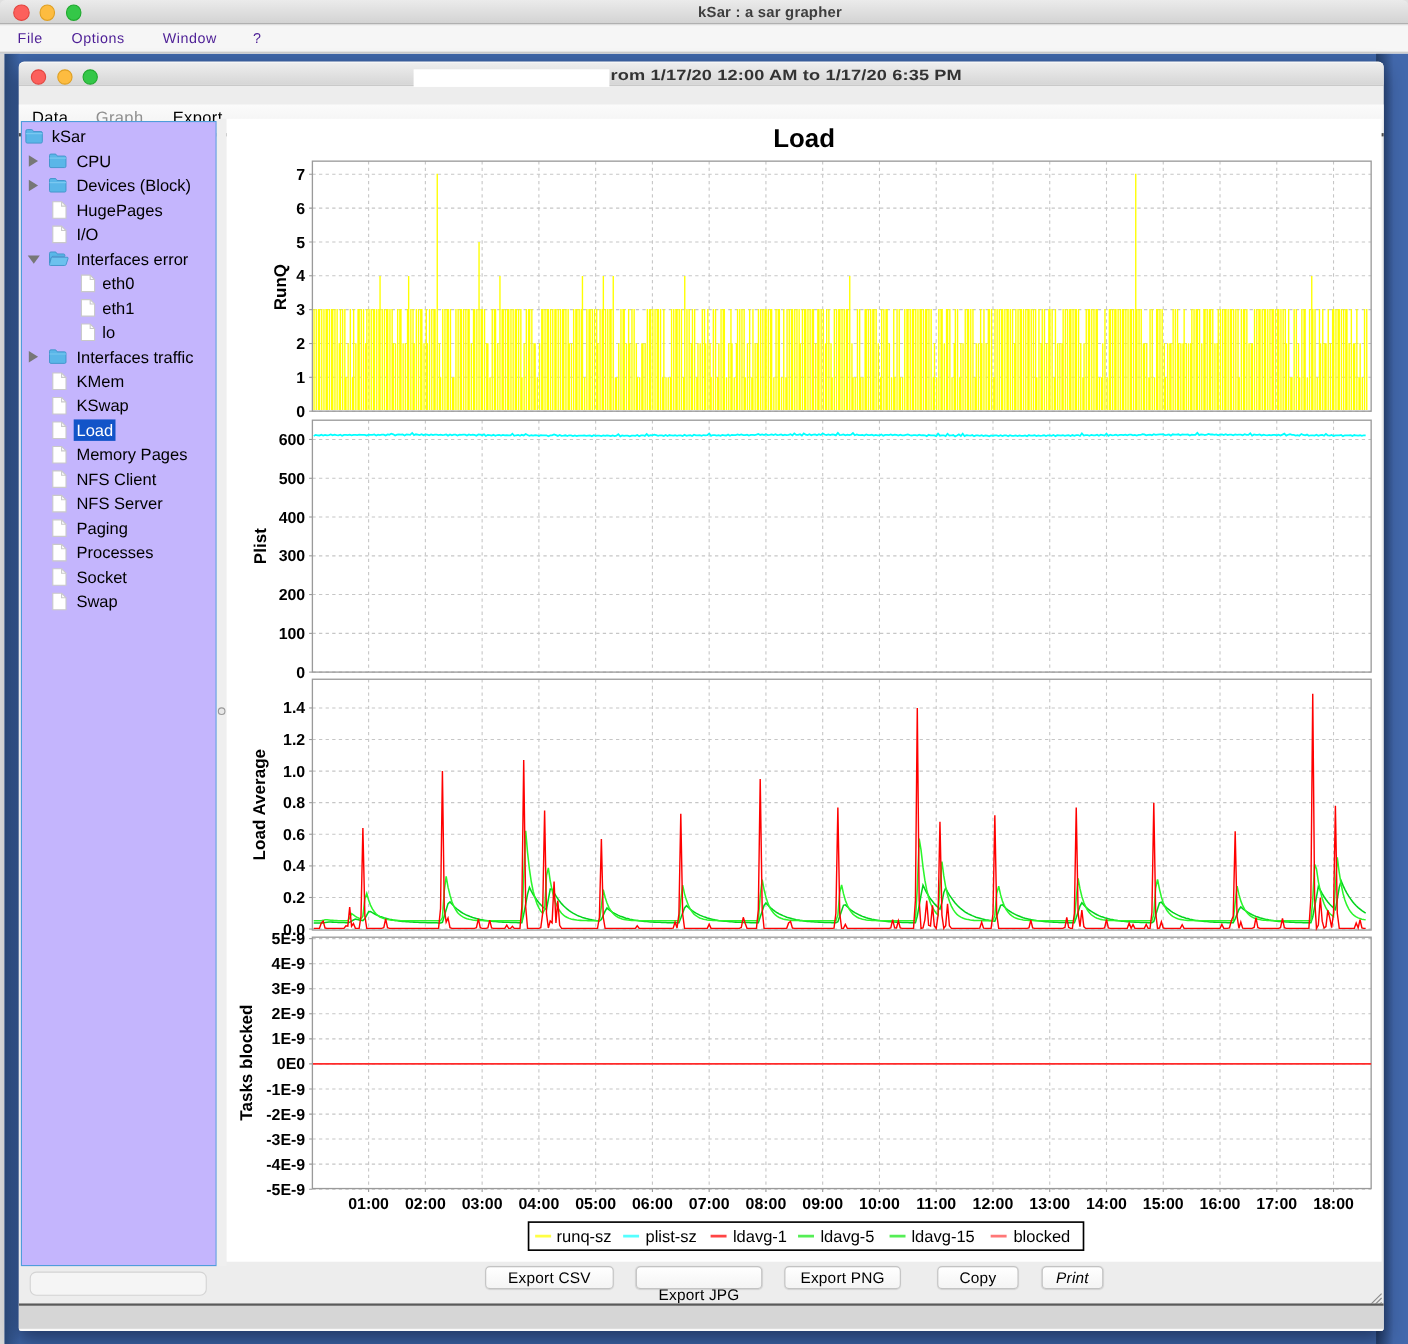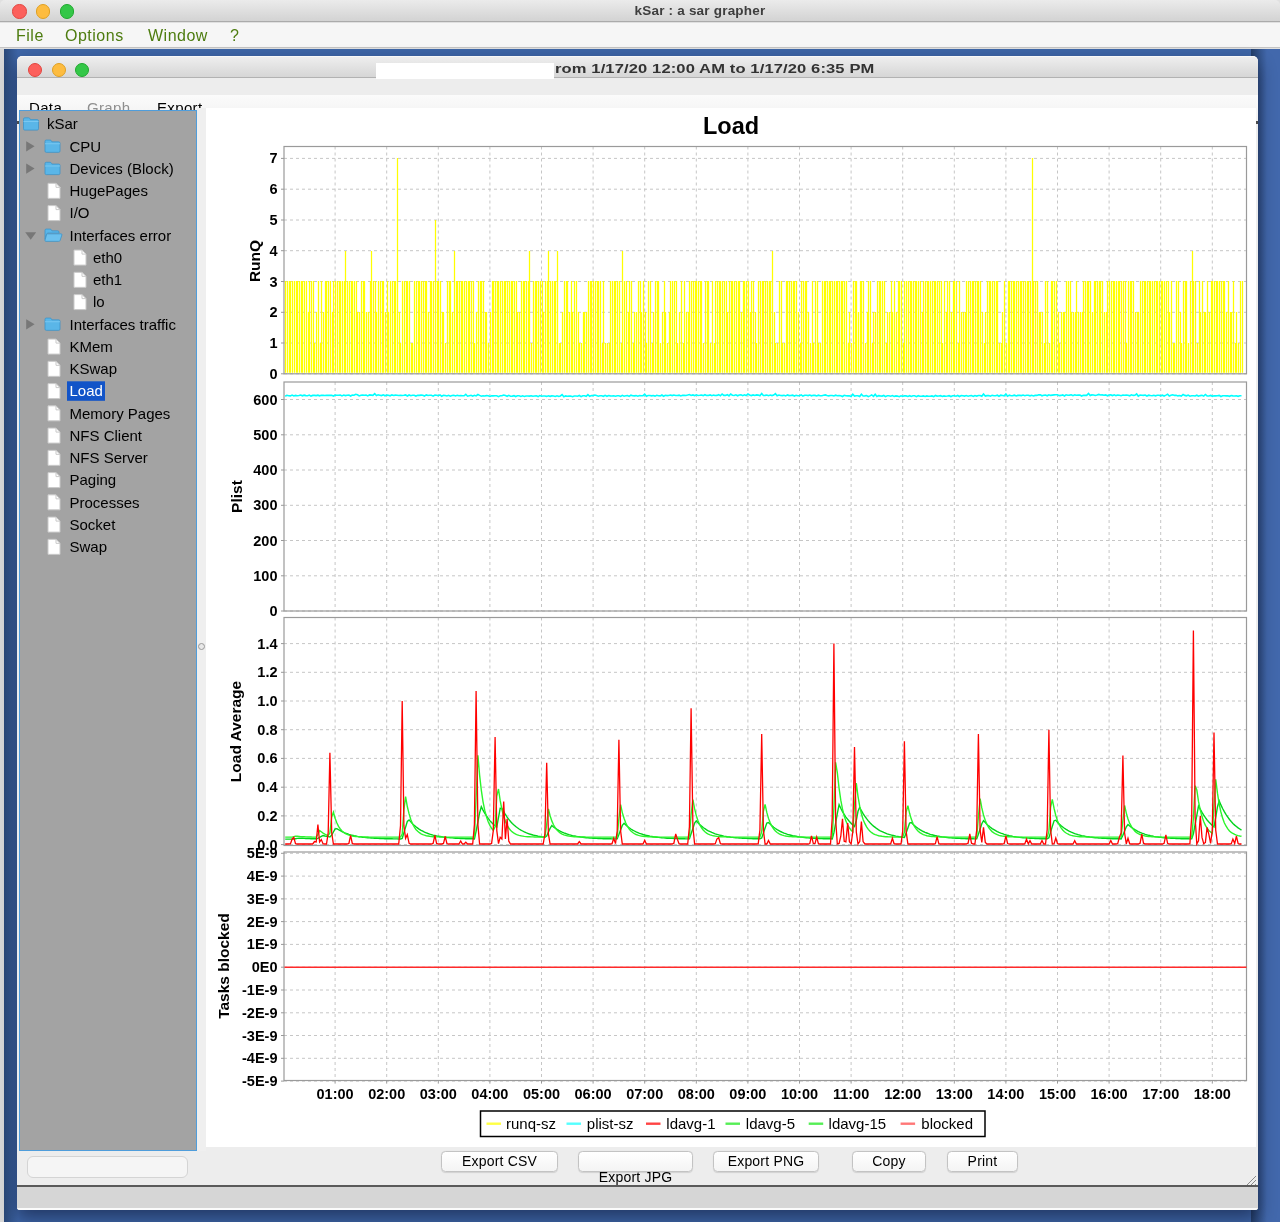--- a/index.html
+++ b/index.html
@@ -9,21 +9,21 @@
 .abs { position:absolute; }
 
 
 #o-title { left:0; top:0; width:1280px; height:22px;
   background:linear-gradient(#ebebeb,#d3d3d3); border-bottom:1px solid #ababab;
   border-radius:5px 5px 0 0; }
 #o-title .t { position:absolute; left:0; top:3px; width:1400px; text-align:center;
   font-size:13.5px; font-weight:bold; color:#3e3e3e; letter-spacing:0.2px; }
 .tl { position:absolute; border-radius:50%; }
 #o-menu { left:0; top:23px; width:1280px; height:25px; background:#f6f6f6; border-bottom:1px solid #c4c4c4; }
-#o-menu span { position:absolute; top:4px; font-size:16px; color:#4d7c0f; letter-spacing:0.5px; }
+#o-menu span { position:absolute; top:4px; font-size:13px; color:#4c1d95; letter-spacing:0.5px; }
 
 
 #desk { left:0; top:49px; width:1280px; height:1173px; background:#3e66a8; }
 #desk .edgeL { position:absolute; left:0; top:0; width:4px; height:100%; background:#d8d8d8; }
 #desk .gradL { position:absolute; left:4px; top:0; width:14px; height:100%;
   background:linear-gradient(90deg,#2a4878,#3e66a8); }
 #desk .gradR { position:absolute; left:1251px; top:0; width:29px; height:100%;
   background:linear-gradient(90deg,#233e69,#4268ac 55%,#4268ac); }
 
 
@@ -33,21 +33,21 @@
   background:linear-gradient(#eeeeee,#d6d6d6); border-bottom:1px solid #b2b2b2;
   border-top:1px solid #f8f8f8; border-radius:5px 5px 0 0;padding-left:43px; }
 #i-title .redact { position:absolute; left:359px; top:6px; width:178px; height:16px; background:#ffffff; }
 #i-title .t { position:absolute; left:538px; top:4px; font-size:13.5px; font-weight:bold; color:#333; letter-spacing:0.1px; transform:scaleX(1.225); transform-origin:0 0; }
 #i-menu { position:absolute; left:0; top:23px; width:100%; height:29px;
   background:linear-gradient(#fbfbfb,#f1f1f1); border-bottom:3px solid #4d4d4d;margin-top:16px; }
 #i-menu span { position:absolute; top:4px; font-size:15px; letter-spacing:0.35px; }
 
 
 #tree { position:absolute; left:2px; top:54px; width:178px; height:1040.5px;
-  background:#a3a3a3; border:1.5px solid #4f9ddb; }
+  background:#c4b5fd; border:1.5px solid #4f9ddb; }
 
 
 #divider { position:absolute; left:180px; top:52px; width:9px; height:1043px; background:#efefef; }
 #divider .dot { position:absolute; left:0.5px; top:535px; width:7px; height:7px; border-radius:50%;
   border:1.5px solid #999; background:#e8e8e8; }
 
 
 #chart { position:absolute; left:189px; top:52px; width:1050px; height:1039px; background:#ffffff;
   font-family:"Liberation Sans", sans-serif; }
 
@@ -448,21 +448,21 @@
 <text x="622.6" y="1020.9" font-size="15" fill="#000">ldavg-15</text>
 <line x1="694.6" y1="1015.7" x2="709.1" y2="1015.7" stroke="#ff7777" stroke-width="2.4"></line>
 <text x="715.3" y="1020.9" font-size="15" fill="#000">blocked</text>
 </svg></div>
 
     <div id="statusbox"></div>
     <div class="btn" style="left:424px;width:117px;padding-top:1px;">Export CSV</div>
     <div class="btn" style="left:561px;width:115px;padding-top:17px;">Export JPG</div>
     <div class="btn" style="left:696px;width:106px;padding-top:1px;">Export PNG</div>
     <div class="btn" style="left:835px;width:74px;padding-top:1px;">Copy</div>
-    <div class="btn" style="left:930px;width:71px;padding-top:1px;">Print</div>
+    <div class="btn" style="left:930px;width:56px;padding-top:1px;font-style:italic;">Print</div>
 
     <svg id="grip" width="13" height="13">
       <line x1="1" y1="12" x2="12" y2="1" stroke="#8a8a8a" stroke-width="1"></line>
       <line x1="5" y1="12" x2="12" y2="5" stroke="#8a8a8a" stroke-width="1"></line>
       <line x1="9" y1="12" x2="12" y2="9" stroke="#8a8a8a" stroke-width="1"></line>
     </svg>
     <div id="i-status"></div>
   </div>
 
 </div>

